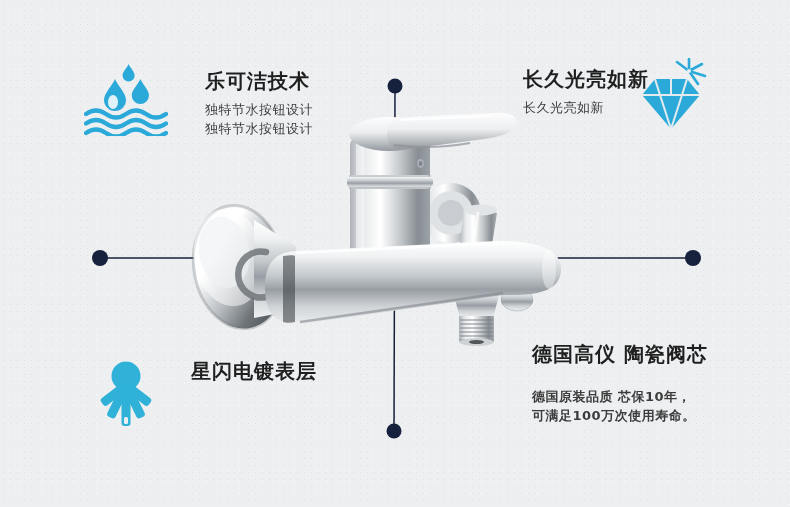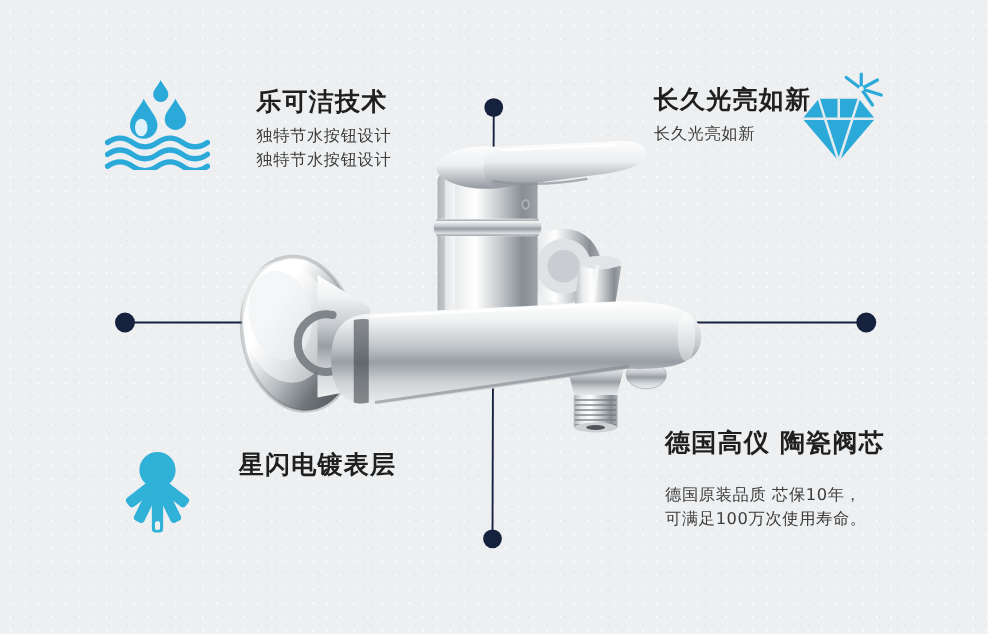--- a/index.html
+++ b/index.html
@@ -24,21 +24,21 @@
     line-height:20px;white-space:nowrap;
   }
   .feat .sub{
     margin-top:9px;font-size:13px;color:#3c3c3c;letter-spacing:0.5px;
     line-height:19px;white-space:nowrap;
   }
   .tl{left:181px;top:71px;margin-left:24px;}
   .tr{left:523px;top:69px;}
   .bl{left:191px;top:361px;}
   .br{left:532px;top:344px;}
-  .br .sub{margin-top:23px;}
+  .br .sub{margin-top:23px;font-weight:bold;}
 </style>
 </head>
 <body>
 
 <div class="stage">
 
   <svg class="art" width="790" height="507" viewBox="0 0 790 507">
     <defs>
       <linearGradient id="gV" x1="0" y1="0" x2="0" y2="1">
         <stop offset="0" stop-color="#ffffff"></stop>

